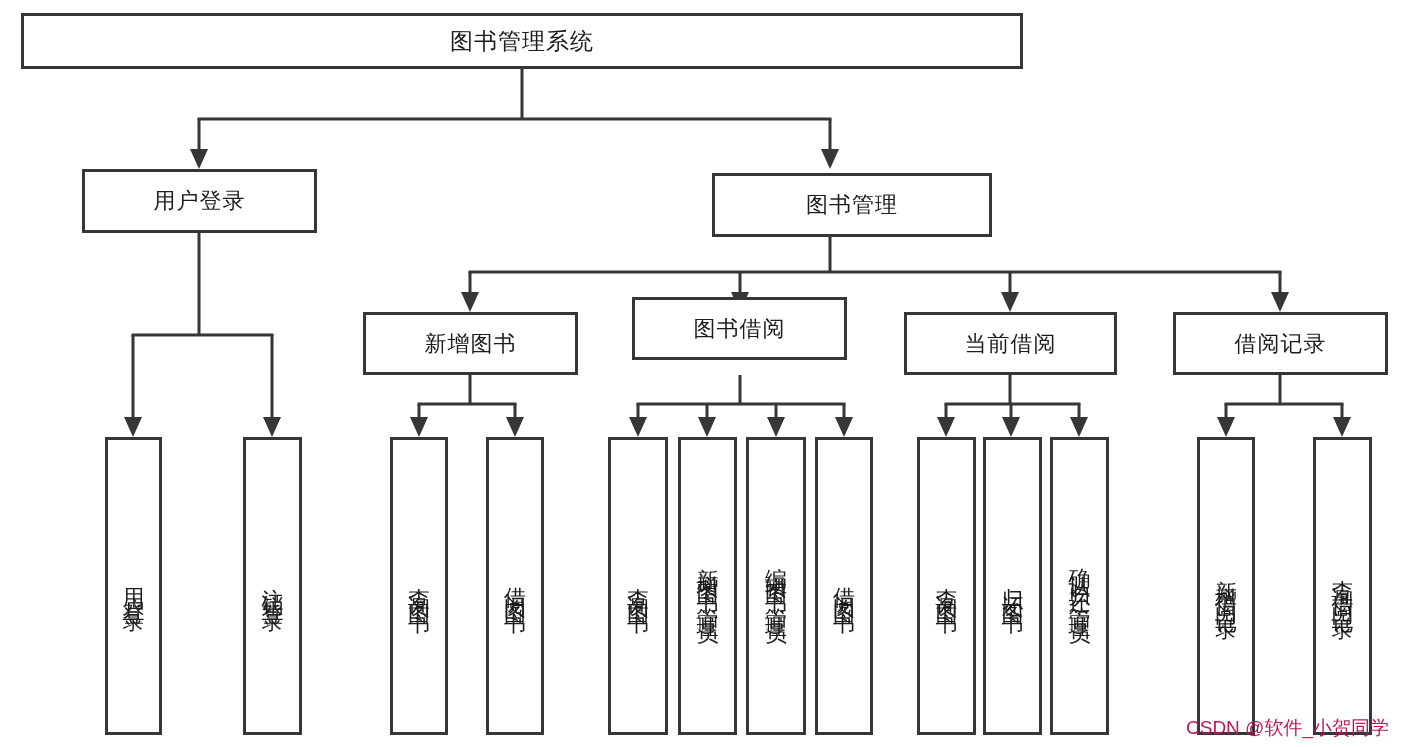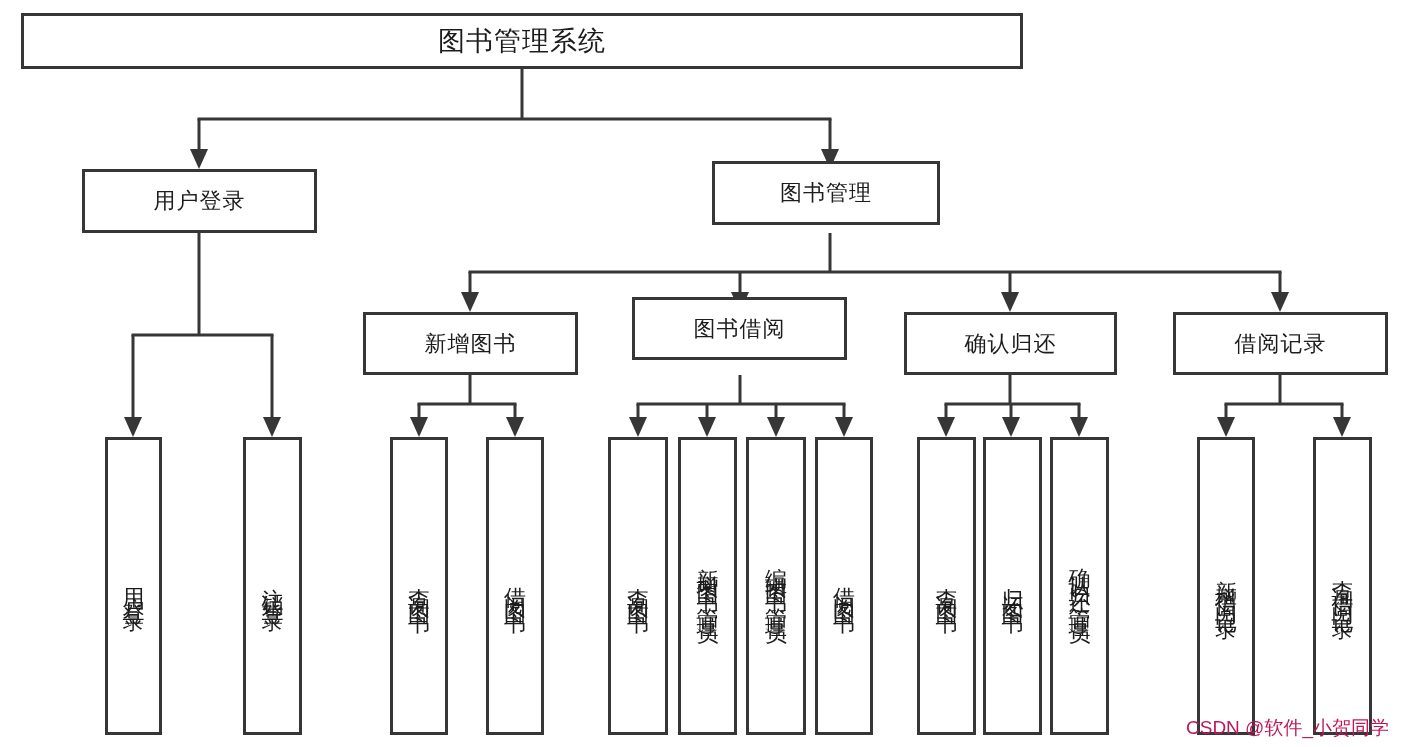--- a/index.html
+++ b/index.html
@@ -12,21 +12,21 @@
   }
   .box{
     position:absolute;
     box-sizing:border-box;
     border:3px solid #363636;
     background:#ffffff;
     display:flex;align-items:center;justify-content:center;
     z-index:2;
   }
   .hlabel{
-    font-size:27px;
+    font-size:23px;
     color:#1c1c1c;
     letter-spacing:1px;
     white-space:nowrap;
   }
   .box.lvl .hlabel{font-size:22px;}
   .vlabel{
     writing-mode:vertical-rl;
     font-size:22px;
     letter-spacing:8px;
     color:#1c1c1c;
@@ -106,32 +106,32 @@
       <polygon points="1333,417 1351,417 1342,437"></polygon>
     </svg>
 
   <div class="box" style="left:21px;top:13px;width:1002px;height:56px">
     <span class="hlabel">图书管理系统</span>
   </div>
 
   <div class="box lvl" style="left:82px;top:169px;width:235px;height:64px">
     <span class="hlabel">用户登录</span>
   </div>
-  <div class="box lvl" style="left:712px;top:161px;width:228px;height:64px">
+  <div class="box lvl" style="left:712px;top:173px;width:280px;height:64px">
     <span class="hlabel">图书管理</span>
   </div>
 
   <div class="box lvl" style="left:363px;top:312px;width:215px;height:63px">
     <span class="hlabel">新增图书</span>
   </div>
   <div class="box lvl" style="left:632px;top:297px;width:215px;height:63px">
     <span class="hlabel">图书借阅</span>
   </div>
   <div class="box lvl" style="left:904px;top:312px;width:213px;height:63px">
-    <span class="hlabel">确认归还</span>
+    <span class="hlabel">当前借阅</span>
   </div>
   <div class="box lvl" style="left:1173px;top:312px;width:215px;height:63px">
     <span class="hlabel">借阅记录</span>
   </div>
 
   <div class="box leaf" style="left:105px;top:437px;width:57px;height:298px">
     <span class="vlabel">用户登录</span>
   </div>
   <div class="box leaf" style="left:243px;top:437px;width:59px;height:298px">
     <span class="vlabel">注销登录</span>

